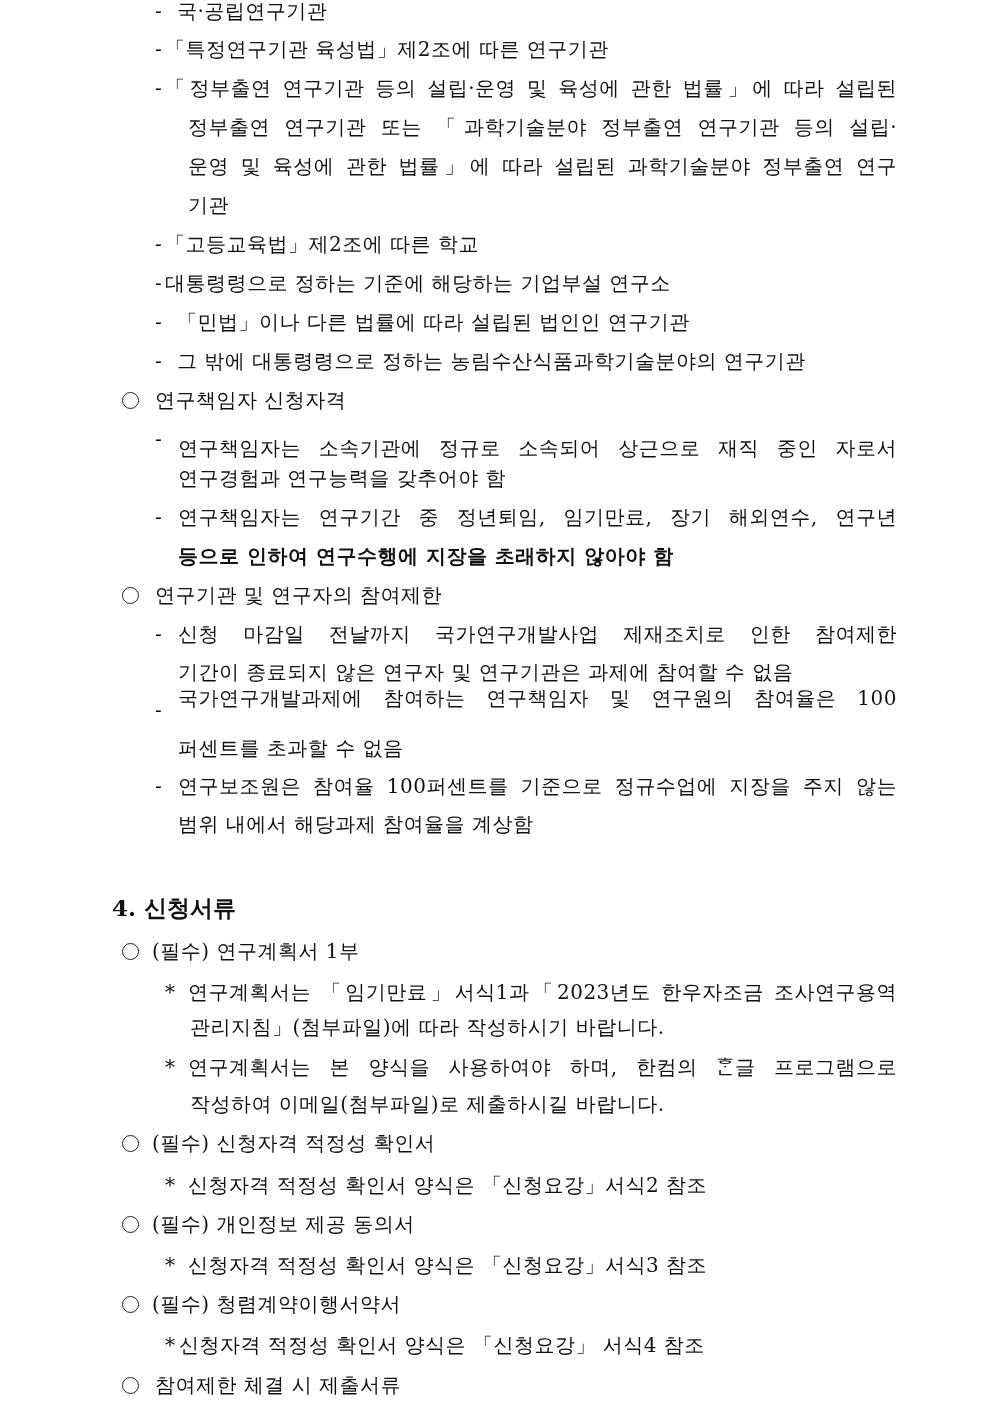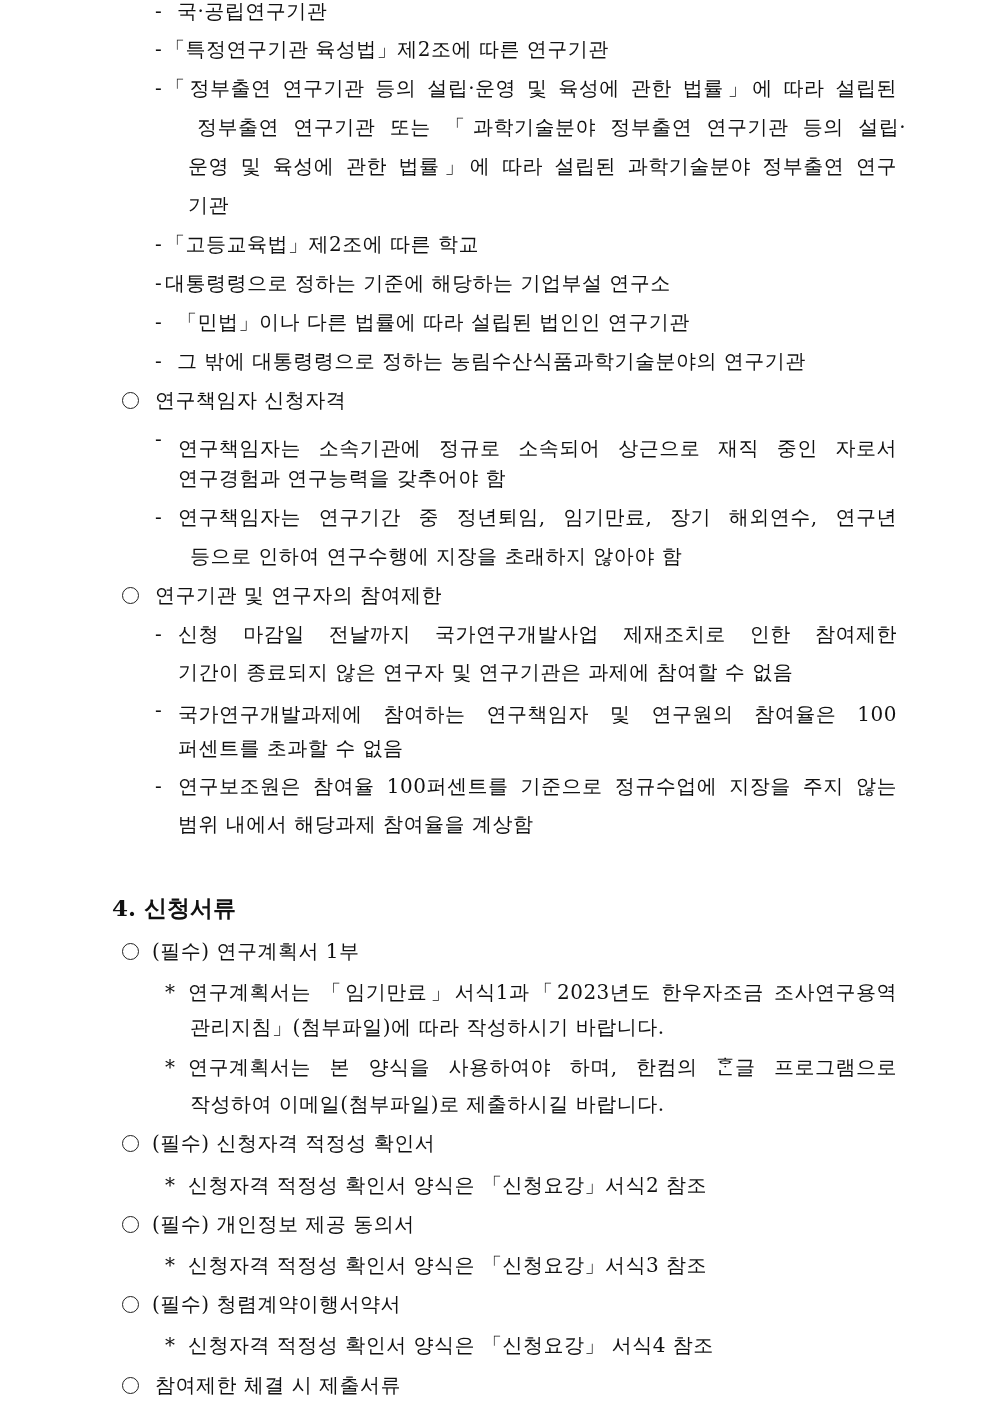--- a/index.html
+++ b/index.html
@@ -55,21 +55,21 @@
 
 <div>
   <span class="marker" style="left:155px; top:-3px;">-</span>
   <span class="line" style="left:177px; top:-3px;">국·공립연구기관</span>
 
   <span class="marker" style="left:155px; top:35px;">-</span>
   <span class="line" style="left:165px; top:35px;">「특정연구기관 육성법」제2조에 따른 연구기관</span>
 
   <span class="marker" style="left:155px; top:74px;">-</span>
   <span class="line just" style="left:165px; top:74px; width:732px;">「정부출연 연구기관 등의 설립·운영 및 육성에 관한 법률」에 따라 설립된</span>
-  <span class="line just" style="left:188px; top:113px; width:709px;margin-left:9px;">정부출연 연구기관 또는 「과학기술분야 정부출연 연구기관 등의 설립·</span>
+  <span class="line just" style="left:188px; top:113px; width:709px;">정부출연 연구기관 또는 「과학기술분야 정부출연 연구기관 등의 설립·</span>
   <span class="line just" style="left:188px; top:152px; width:709px;">운영 및 육성에 관한 법률」에 따라 설립된 과학기술분야 정부출연 연구</span>
   <span class="line" style="left:188px; top:191px;">기관</span>
 
   <span class="marker" style="left:155px; top:230px;">-</span>
   <span class="line" style="left:165px; top:230px;">「고등교육법」제2조에 따른 학교</span>
 
   <span class="marker" style="left:155px; top:269px;">-</span>
   <span class="line" style="left:165px; top:269px;">대통령령으로 정하는 기준에 해당하는 기업부설 연구소</span>
 
   <span class="marker" style="left:155px; top:308px;">-</span>
@@ -82,33 +82,33 @@
 <div>
   <span class="circle" style="left:122px; top:392px;"></span>
   <span class="line" style="left:155px; top:386px;">연구책임자 신청자격</span>
 
   <span class="marker" style="left:155px; top:425px;">-</span>
   <span class="line just" style="left:178px; top:425px; width:719px;margin-top:9px;">연구책임자는 소속기관에 정규로 소속되어 상근으로 재직 중인 자로서</span>
   <span class="line" style="left:178px; top:464px;">연구경험과 연구능력을 갖추어야 함</span>
 
   <span class="marker" style="left:155px; top:503px;">-</span>
   <span class="line just" style="left:178px; top:503px; width:719px;">연구책임자는 연구기간 중 정년퇴임, 임기만료, 장기 해외연수, 연구년</span>
-  <span class="line" style="left:190px; top:542px;">등으로 인하여 연구수행에 지장을 초래하지 않아야 함</span>
+  <span class="line" style="left:178px; top:542px;font-weight:bold;">등으로 인하여 연구수행에 지장을 초래하지 않아야 함</span>
 </div>
 
 <div>
   <span class="circle" style="left:122px; top:587px;"></span>
   <span class="line" style="left:155px; top:581px;">연구기관 및 연구자의 참여제한</span>
 
   <span class="marker" style="left:155px; top:620px;">-</span>
   <span class="line just" style="left:178px; top:620px; width:719px;font-family:Liberation Serif, serif;">신청 마감일 전날까지 국가연구개발사업 제재조치로 인한 참여제한</span>
   <span class="line" style="left:178px; top:658px;">기간이 종료되지 않은 연구자 및 연구기관은 과제에 참여할 수 없음</span>
 
   <span class="marker" style="left:155px; top:696px;">-</span>
-  <span class="line just" style="left:178px; top:700px; width:719px;">국가연구개발과제에 참여하는 연구책임자 및 연구원의 참여율은 100</span>
+  <span class="line just" style="left:178px; top:684px; width:719px;">국가연구개발과제에 참여하는 연구책임자 및 연구원의 참여율은 100</span>
   <span class="line" style="left:178px; top:734px;">퍼센트를 초과할 수 없음</span>
 
   <span class="marker" style="left:155px; top:772px;">-</span>
   <span class="line just" style="left:178px; top:772px; width:719px;">연구보조원은 참여율 100퍼센트를 기준으로 정규수업에 지장을 주지 않는</span>
   <span class="line" style="left:178px; top:810px;text-align:right;">범위 내에서 해당과제 참여율을 계상함</span>
 </div>
 
 <div class="heading" style="left:112px; top:893px;">4. 신청서류</div>
 
 <div>
@@ -130,17 +130,17 @@
   <span class="line" style="left:188px; top:1171px;">신청자격 적정성 확인서 양식은 「신청요강」서식2 참조</span>
 
   <span class="circle" style="left:122px; top:1216px;"></span>
   <span class="line" style="left:152px; top:1210px;">(필수) 개인정보 제공 동의서</span>
   <span class="marker" style="left:165px; top:1251px;">*</span>
   <span class="line" style="left:188px; top:1251px;">신청자격 적정성 확인서 양식은 「신청요강」서식3 참조</span>
 
   <span class="circle" style="left:122px; top:1296px;"></span>
   <span class="line" style="left:152px; top:1290px;">(필수) 청렴계약이행서약서</span>
   <span class="marker" style="left:165px; top:1331px;">*</span>
-  <span class="line" style="left:188px; top:1331px;">신청자격 적정성 확인서 양식은 「신청요강」 서식4 참조</span>
+  <span class="line" style="left:179px; top:1331px;">신청자격 적정성 확인서 양식은 「신청요강」 서식4 참조</span>
 
   <span class="circle" style="left:122px; top:1377px;"></span>
   <span class="line" style="left:155px; top:1371px;">참여제한 체결 시 제출서류</span>
 </div>
 
 </body></html>

